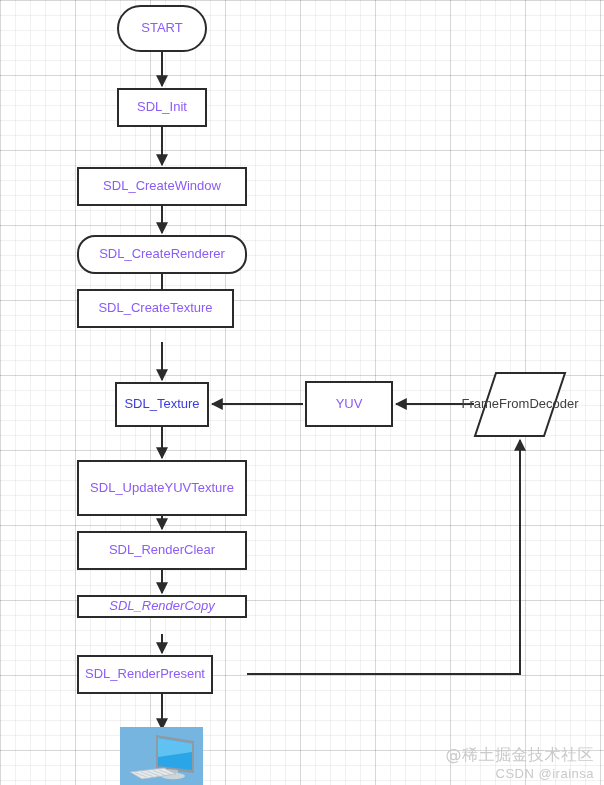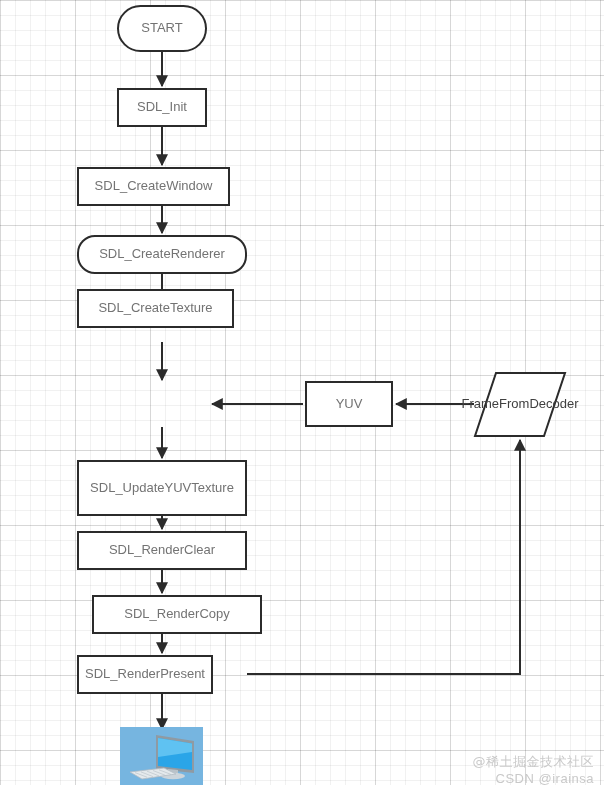--- a/index.html
+++ b/index.html
@@ -24,21 +24,21 @@
   }
   .node {
     position: absolute;
     box-sizing: border-box;
     background: #ffffff;
     border: 2px solid #2b2b2b;
     display: flex;
     align-items: center;
     justify-content: center;
     text-align: center;
-    color: #737373;
+    color: #8b5cf6;
     font-size: 13px;
     line-height: 1.25;
     z-index: 3;
   }
   .node.rounded {
     border-radius: 24px;
   }
   .node.highlight {
     color: #3a3ae0;
   }
@@ -81,24 +81,23 @@
     overflow: hidden;
   }
   .watermark {
     position: absolute;
     z-index: 5;
     text-align: right;
     color: #c9c9c9;
     user-select: none;
   }
   .wm-cn {
-    font-size: 13px;
+    font-size: 16px;
     letter-spacing: 0.5px;
     font-family: "DejaVu Sans", sans-serif;
-    margin-top: 8px;
   }
   .wm-en {
     font-size: 13px;
     letter-spacing: 0.5px;
     font-family: "Liberation Sans", sans-serif;
   }
 </style>
 </head>
 <body>
 
@@ -128,42 +127,45 @@
   </svg>
 
   <div class="node rounded" style="left:117px; top:5px; width:90px; height:47px;">
     <span>START</span>
   </div>
 
   <div class="node" style="left:117px; top:88px; width:90px; height:39px;">
     <span>SDL_Init</span>
   </div>
 
-  <div class="node" style="left:77px; top:167px; width:153px; height:39px;">
+  <div class="node" style="left:77px; top:167px; width:170px; height:39px;">
     <span>SDL_CreateWindow</span>
   </div>
 
   <div class="node" style="left:77px; top:235px; width:170px; height:39px;border-radius:18px;">
     <span>SDL_CreateRenderer</span>
   </div>
 
   <div class="node" style="left:77px; top:289px; width:157px; height:39px;">
     <span>SDL_CreateTexture</span>
   </div>
 
+  <div class="node highlight" style="left:115px; top:382px; width:94px; height:45px;">
+    <span>SDL_Texture</span>
+  </div>
 
   <div class="node" style="left:77px; top:460px; width:170px; height:56px;">
     <span>SDL_UpdateYUVTexture</span>
   </div>
 
   <div class="node" style="left:77px; top:531px; width:170px; height:39px;">
     <span>SDL_RenderClear</span>
   </div>
 
-  <div class="node" style="left:92px; top:595px; width:170px; height:39px;">
+  <div class="node" style="left:77px; top:595px; width:170px; height:23px;font-style:italic;">
     <span>SDL_RenderCopy</span>
   </div>
 
   <div class="node" style="left:77px; top:655px; width:136px; height:39px;">
     <span>SDL_RenderPresent</span>
   </div>
 
   <div class="node" style="left:305px; top:381px; width:88px; height:46px;">
     <span>YUV</span>
   </div>

